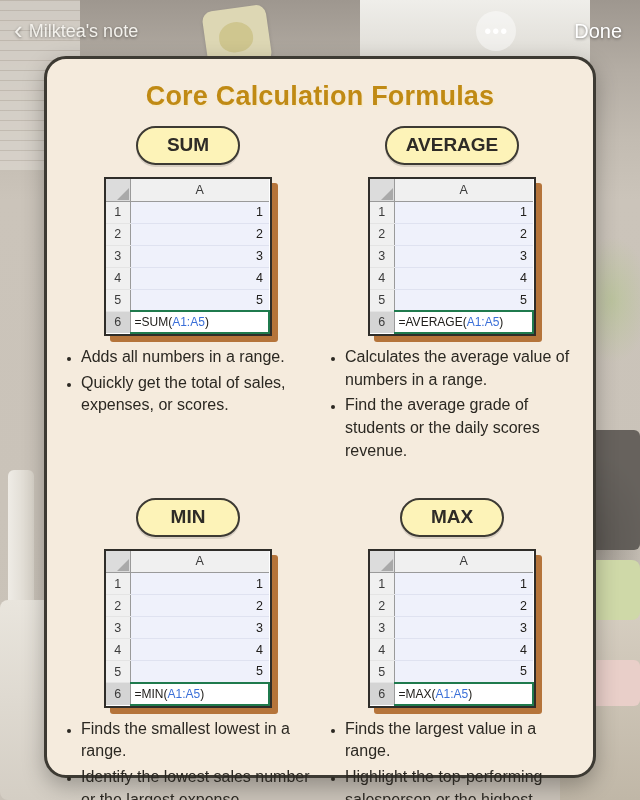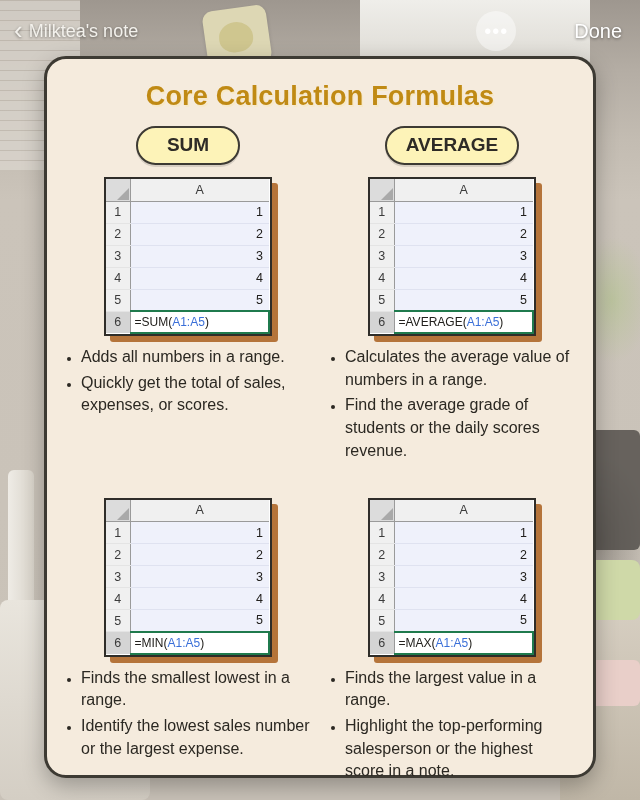--- a/index.html
+++ b/index.html
@@ -310,20 +310,21 @@
             </table>
         </div>
       </div>
       <ul class="bullets">
         <li>Calculates the average value of numbers in a range.</li>
         <li>Find the average grade of students or the daily scores revenue.</li>
       </ul>
     </div>
 
     <div class="cell row2">
+      <div class="pill">MIN</div>
       <div class="sheet-wrap">
         <div class="sheet-shadow"></div>
         <div class="sheet">
           <table>
             <tbody>
                 <tr>
               <td class="corner"></td>
               <td class="colhead">A</td>
             </tr>
             <tr>
@@ -354,20 +355,21 @@
             </table>
         </div>
       </div>
       <ul class="bullets">
         <li>Finds the smallest lowest in a range.</li>
         <li> Identify the lowest sales number or the largest expense.</li>
       </ul>
     </div>
 
     <div class="cell row2">
+      <div class="pill">MAX</div>
       <div class="sheet-wrap">
         <div class="sheet-shadow"></div>
         <div class="sheet">
           <table>
             <tbody>
                 <tr>
               <td class="corner"></td>
               <td class="colhead">A</td>
             </tr>
             <tr>

